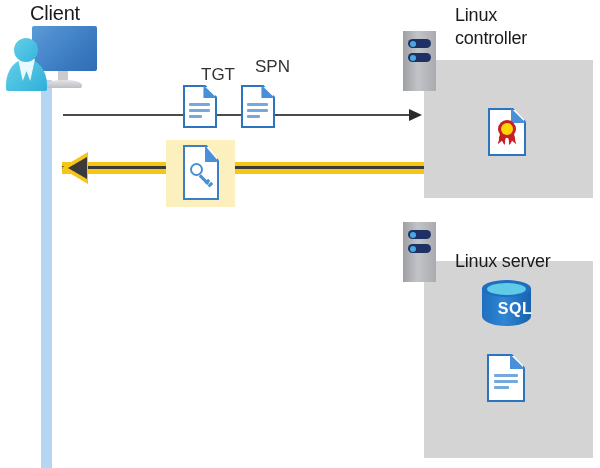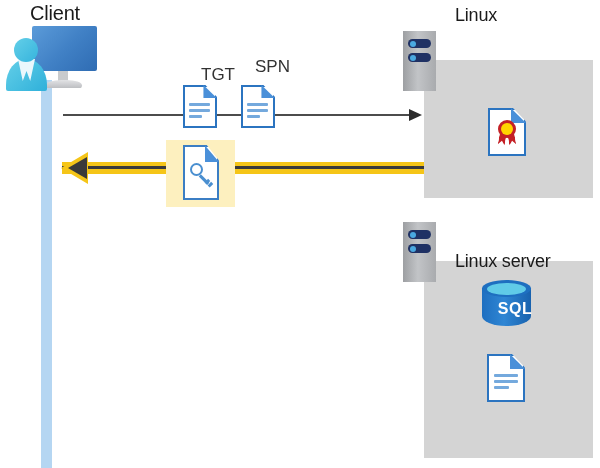--- a/index.html
+++ b/index.html
@@ -344,20 +344,21 @@
     <div class="abs" id="monitor-base"></div>
     <div class="abs" id="person-body"></div>
     <div class="abs" id="person-collar"></div>
     <div class="abs" id="person-head"></div>
   </div>
 
   <div class="abs title" id="client-title">Client</div>
 
   <div class="abs title" id="dc-title">
     <div>Linux</div>
+    <div>controller</div>
   </div>
 
   <div class="abs title" id="linux-title">Linux server</div>
 
   <div class="server-rack" id="rack-dc">
     <div class="rack-pill p1">
         <i></i>
       </div>
     <div class="rack-pill p2">
         <i></i>

